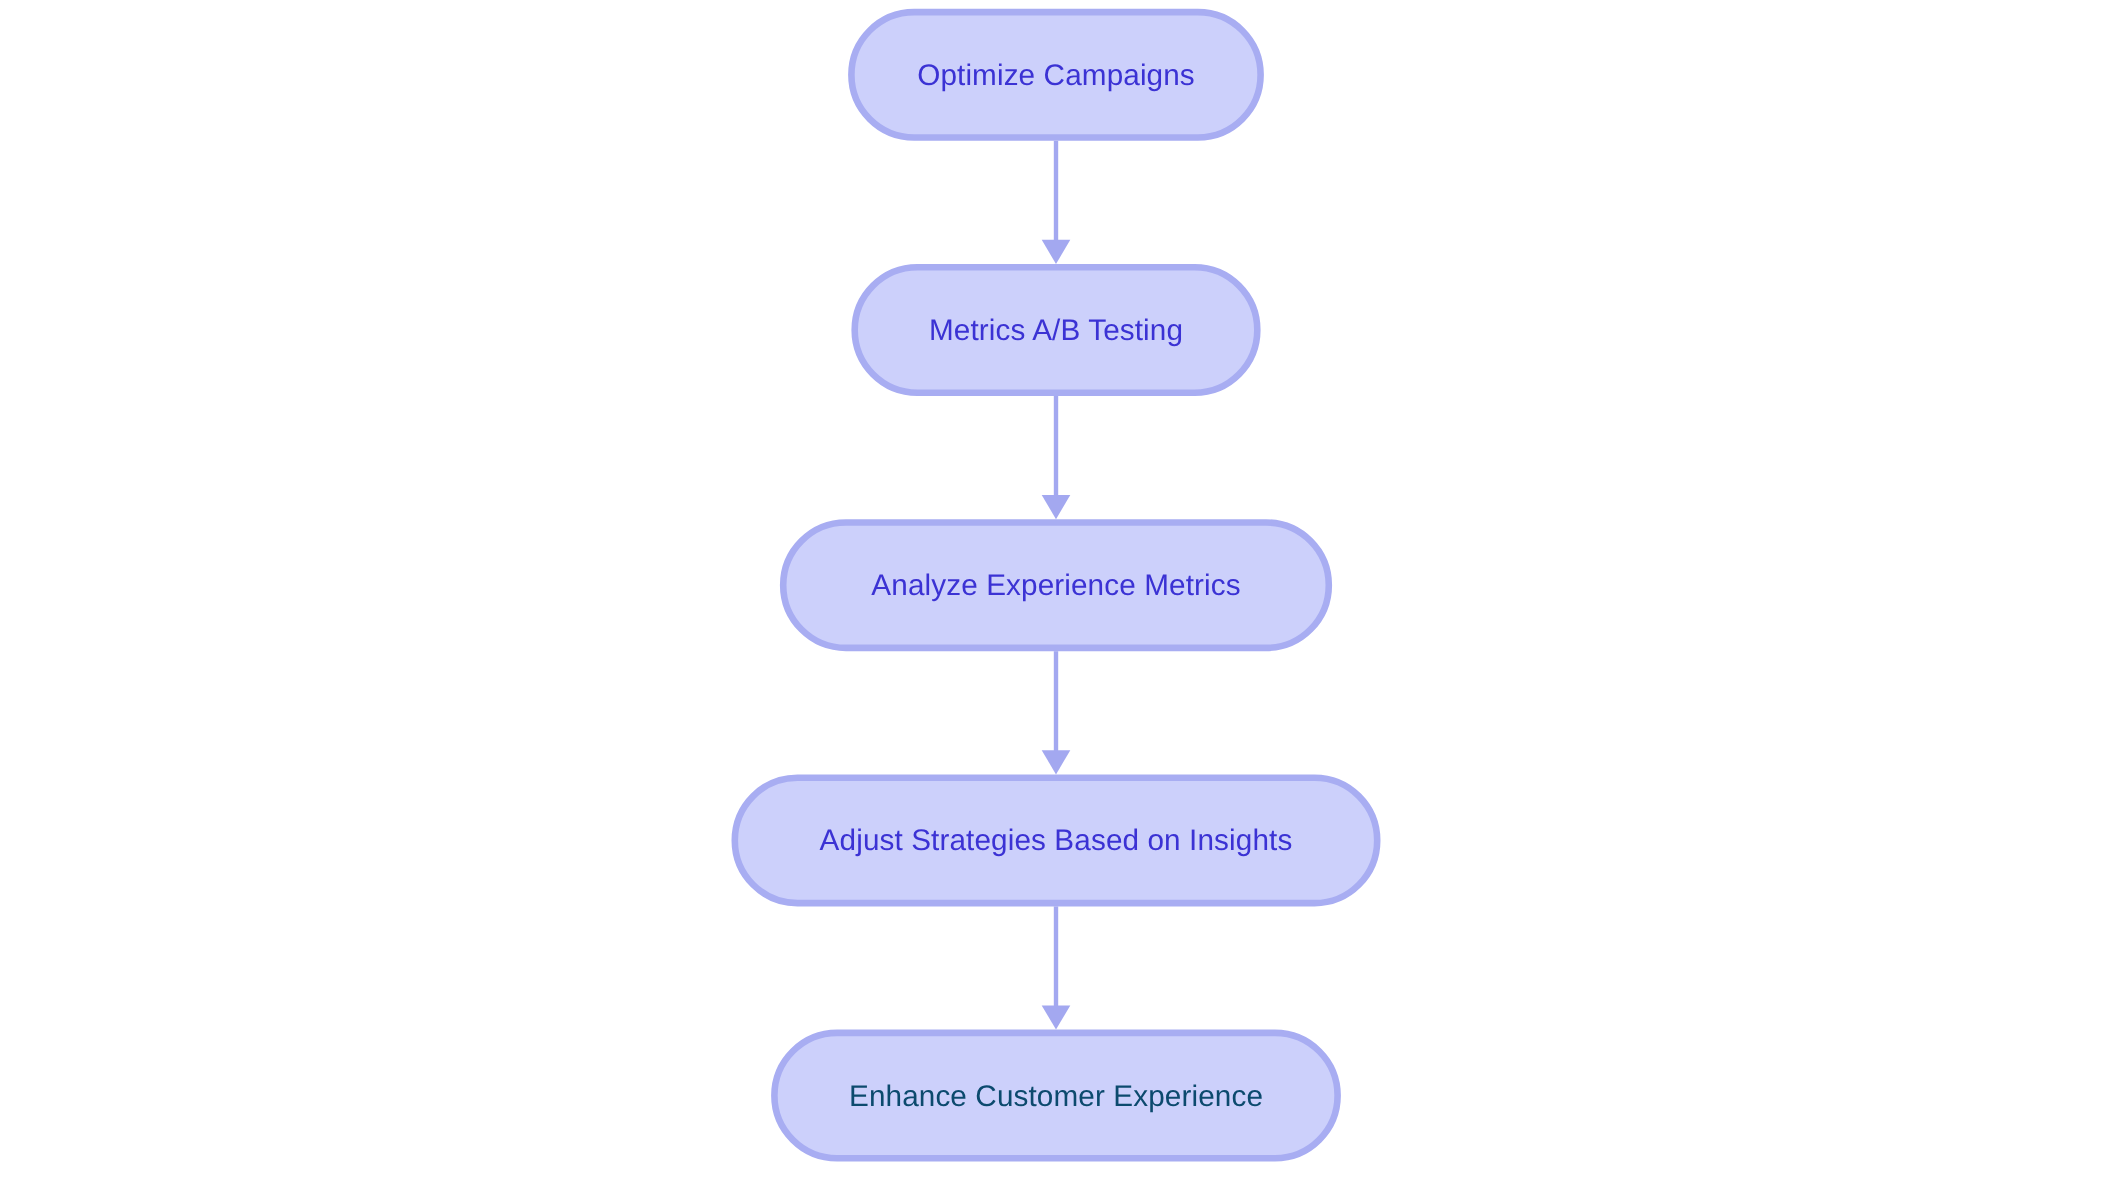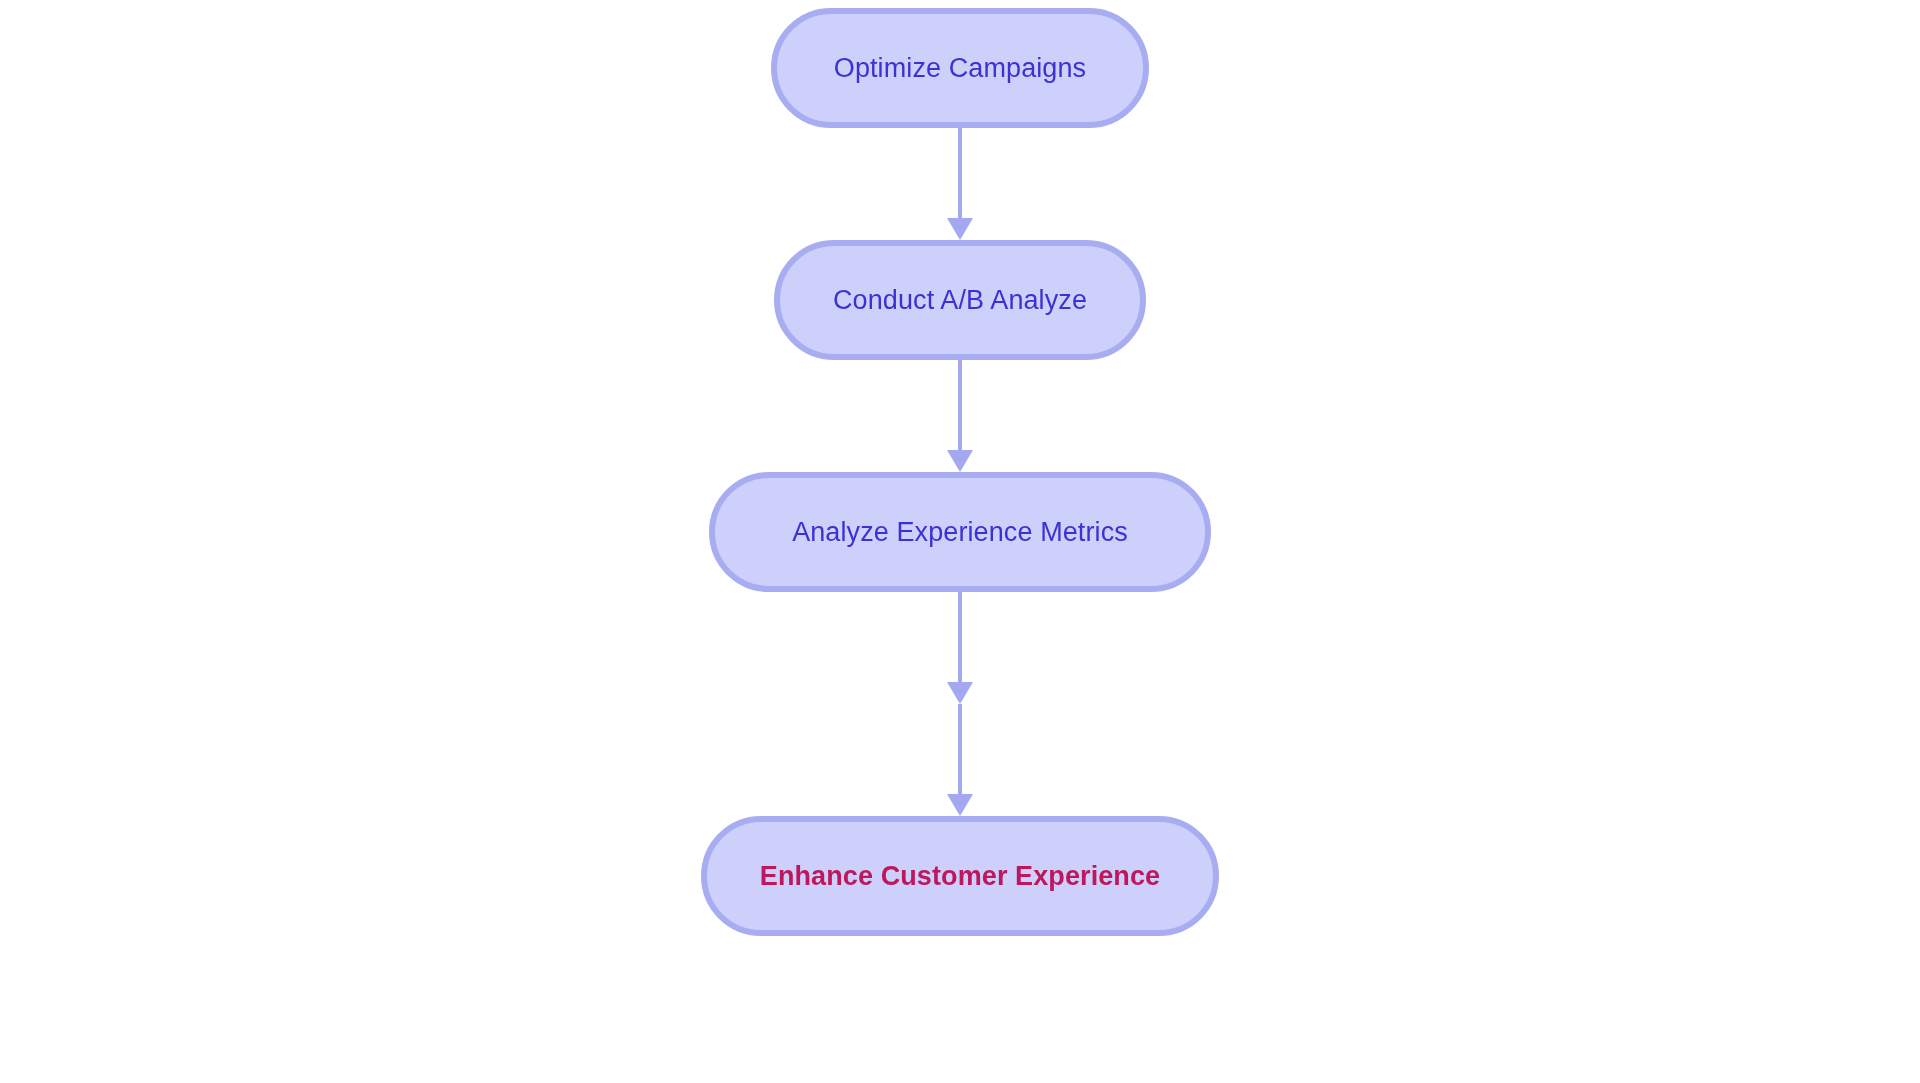--- a/index.html
+++ b/index.html
@@ -102,41 +102,44 @@
     <div class="flow-node node-w-1" style="background: rgb(204, 208, 251); border-color: rgb(168, 173, 242);">
       <span class="flow-node-label" style="color: rgb(59, 50, 212);">Optimize Campaigns</span>
     </div>
 
     <div class="flow-connector">
       <div class="connector-shaft" style="background: rgb(163, 168, 240);"></div>
       <div class="connector-arrowhead" style="border-top-color: rgb(163, 168, 240);"></div>
     </div>
 
     <div class="flow-node node-w-2" style="background: rgb(204, 208, 251); border-color: rgb(168, 173, 242);">
-      <span class="flow-node-label" style="color: rgb(59, 50, 212);">Conduct A/B Analyze</span>
+      <span class="flow-node-label" style="color: rgb(59, 50, 212);">Metrics A/B Testing</span>
     </div>
 
     <div class="flow-connector">
       <div class="connector-shaft" style="background: rgb(163, 168, 240);"></div>
       <div class="connector-arrowhead" style="border-top-color: rgb(163, 168, 240);"></div>
     </div>
 
     <div class="flow-node node-w-3" style="background: rgb(204, 208, 251); border-color: rgb(168, 173, 242);">
       <span class="flow-node-label" style="color: rgb(59, 50, 212);">Analyze Experience Metrics</span>
     </div>
 
     <div class="flow-connector">
       <div class="connector-shaft" style="background: rgb(163, 168, 240);"></div>
       <div class="connector-arrowhead" style="border-top-color: rgb(163, 168, 240);"></div>
     </div>
 
+    <div class="flow-node node-w-4" style="background: rgb(204, 208, 251); border-color: rgb(168, 173, 242);">
+      <span class="flow-node-label" style="color: rgb(59, 50, 212);">Adjust Strategies Based on Insights</span>
+    </div>
 
     <div class="flow-connector">
       <div class="connector-shaft" style="background: rgb(163, 168, 240);"></div>
       <div class="connector-arrowhead" style="border-top-color: rgb(163, 168, 240);"></div>
     </div>
 
     <div class="flow-node node-w-5" style="background: rgb(204, 208, 251); border-color: rgb(168, 173, 242);">
-      <span class="flow-node-label" style="color: #be185d; font-weight: bold;">Enhance Customer Experience</span>
+      <span class="flow-node-label" style="color: #0c4a6e;">Enhance Customer Experience</span>
     </div>
 
   </div>
 </div>
 
 </body></html>

